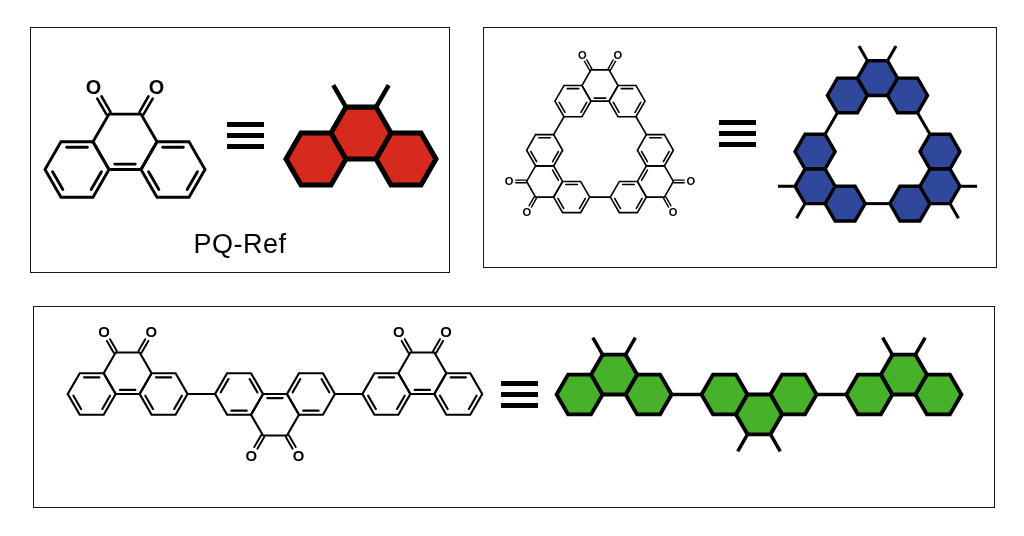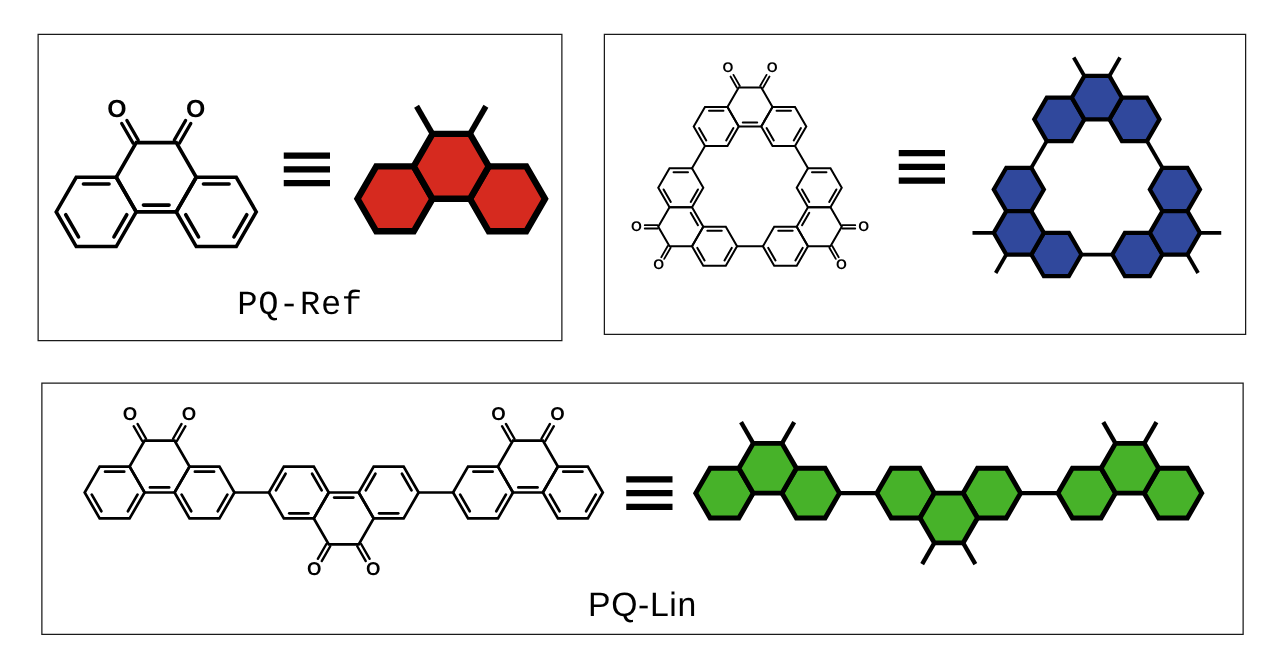--- a/index.html
+++ b/index.html
@@ -18,21 +18,21 @@
   .row { display:flex; align-items:center; }
   #panel-pq-ref   .row { gap:16px; padding-bottom:30px; }
   #panel-pq-delta .row { gap:18px; padding-bottom:28px; }
   #panel-pq-lin   .row { gap:14px; padding-bottom:26px; }
   .equiv { display:flex; flex-direction:column; gap:6px; flex:0 0 auto; }
   .equiv .bar { width:37px; height:5px; background:#000; }
   .panel-label {
     position:absolute; left:0; right:0; text-align:center;
     font-size:27px; color:#000; letter-spacing:0.5px;
   }
-  #panel-pq-ref .panel-label   { bottom:12px;font-family:Liberation Mono, monospace; }
+  #panel-pq-ref .panel-label   { bottom:12px; }
   #panel-pq-delta .panel-label { bottom:12px; }
   #panel-pq-lin .panel-label   { bottom:7px; }
   svg { display:block; }
 </style>
 </head>
 <body>
 
 <div class="figure">
 
   <div class="panel" id="panel-pq-ref">
@@ -238,16 +238,15 @@
             <polygon points="1,0 0.5,0.866 -0.5,0.866 -1,0 -0.5,-0.866 0.5,-0.866" fill="#47b229" stroke-width="0.17" stroke-linejoin="miter"></polygon>
             <polygon points="5.8,0.866 5.3,1.732 4.3,1.732 3.8,0.866 4.3,0 5.3,0" fill="#47b229" stroke-width="0.17" stroke-linejoin="miter"></polygon>
             <polygon points="8.8,0.866 8.3,1.732 7.3,1.732 6.8,0.866 7.3,0 8.3,0" fill="#47b229" stroke-width="0.17" stroke-linejoin="miter"></polygon>
             <polygon points="7.3,1.732 6.8,2.598 5.8,2.598 5.3,1.732 5.8,0.866 6.8,0.866" fill="#47b229" stroke-width="0.17" stroke-linejoin="miter"></polygon>
             <polygon points="12.1,0.866 11.6,1.732 10.6,1.732 10.1,0.866 10.6,0 11.6,0" fill="#47b229" stroke-width="0.17" stroke-linejoin="miter"></polygon>
             <polygon points="15.1,0.866 14.6,1.732 13.6,1.732 13.1,0.866 13.6,0 14.6,0" fill="#47b229" stroke-width="0.17" stroke-linejoin="miter"></polygon>
             <polygon points="13.6,0 13.1,0.866 12.1,0.866 11.6,0 12.1,-0.866 13.1,-0.866" fill="#47b229" stroke-width="0.17" stroke-linejoin="miter"></polygon>
           </g>
         </svg>
     </div>
-    <div class="panel-label">PQ-Lin</div>
   </div>
 
 </div>
 
 </body></html>

